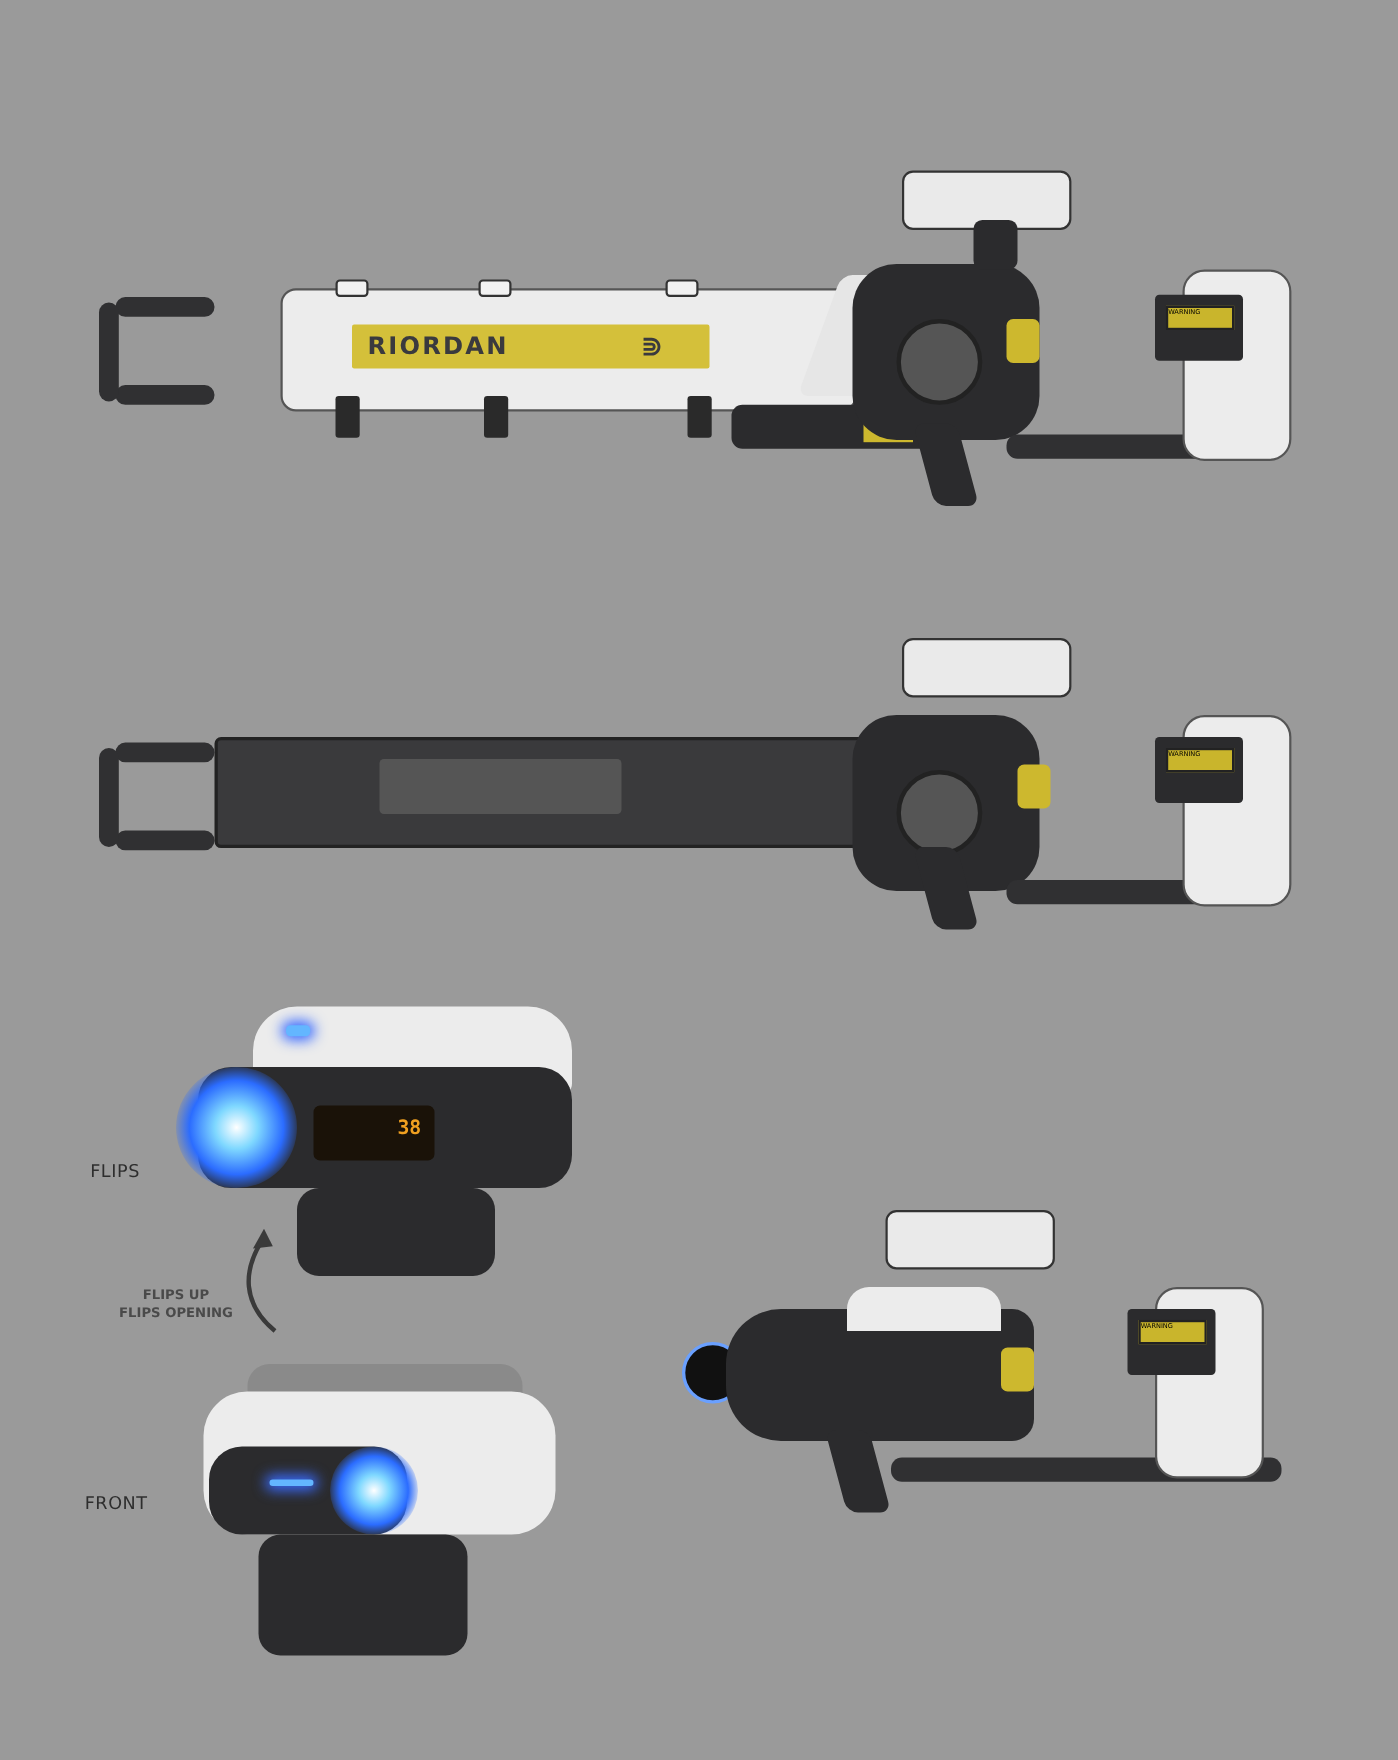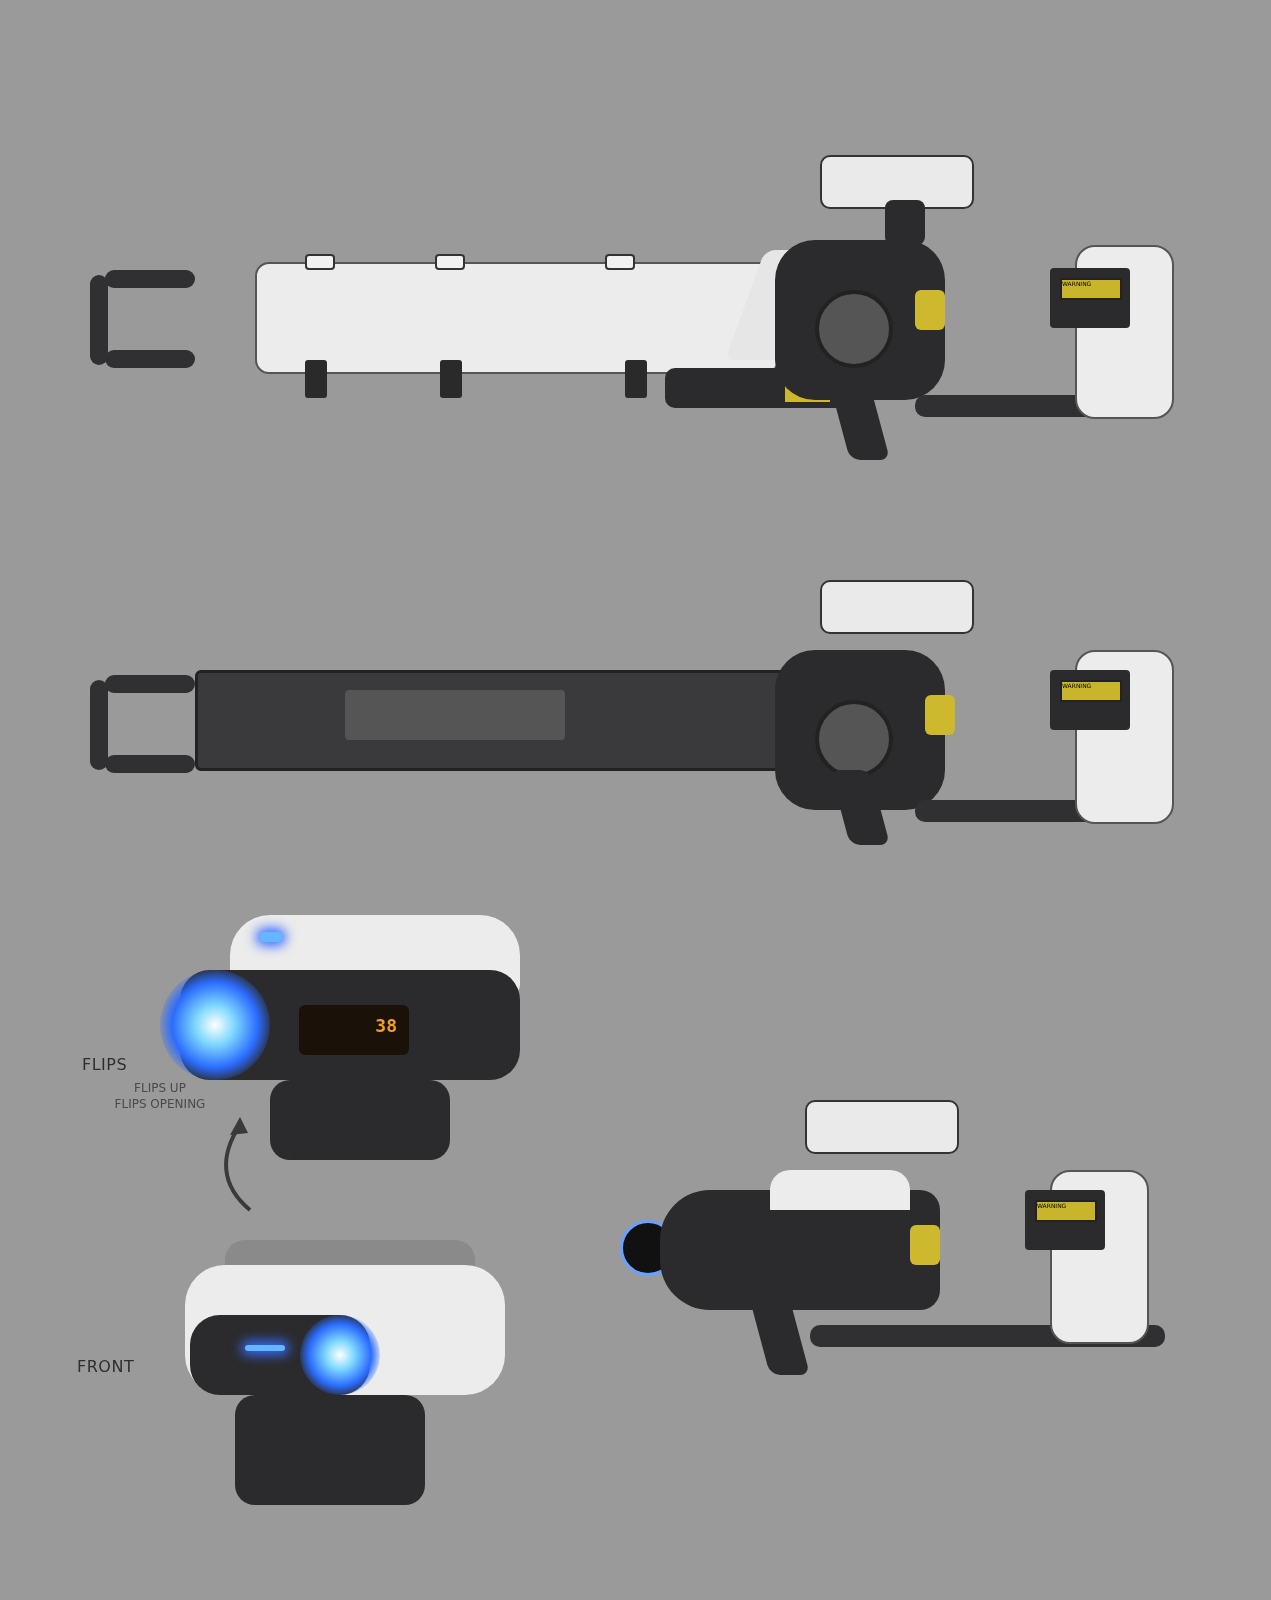--- a/index.html
+++ b/index.html
@@ -9,36 +9,40 @@
   .note{position:absolute;color:#4a4a4a;font-size:12px;text-align:center;line-height:16px;}
   .dark{background:#2b2b2d;}
   .white{background:#ececec;}
   .tube{position:absolute;background:#303032;border-radius:10px;}
   .clip{position:absolute;width:22px;height:38px;background:#2a2a2a;border-radius:3px;}
   .clip-top{position:absolute;width:26px;height:12px;background:#f2f2f2;border:2px solid #333;border-radius:4px;}
   .brand{position:absolute;background:#d4c03a;color:#3a3a3e;font-weight:bold;font-family:"DejaVu Sans",sans-serif;font-size:22px;letter-spacing:2px;display:flex;align-items:center;padding-left:14px;box-sizing:border-box;border-radius:2px;}
   .warn{position:absolute;background:#c9b52c;border:2px solid #222;}
   .scope{position:absolute;background:#eaeaea;border-radius:10px;border:2px solid #333;}
   .yellow{background:#cdb82e;}
-  .screen{position:absolute;background:#1a1208;border-radius:6px;color:#f0a020;font-family:"DejaVu Sans Mono",monospace;font-weight:bold;margin-left:14px;}
+  .screen{position:absolute;background:#1a1208;border-radius:6px;color:#f0a020;font-family:"DejaVu Sans Mono",monospace;font-weight:bold;}
   .glow{position:absolute;border-radius:50%;background:radial-gradient(circle,#ffffff 0%,#7fd8ff 25%,#2b6cff 55%,rgba(43,80,255,0) 75%);}
   .glowbar{position:absolute;border-radius:4px;background:#63b6ff;box-shadow:0 0 12px 4px #3a6bff;}
 </style>
 </head>
 <body>
 
 <div class="abs" style="left:85px;top:150px;width:1090px;height:300px;">
 
   <div class="tube" style="left:20px;top:120px;width:90px;height:18px;"></div>
   <div class="tube" style="left:20px;top:200px;width:90px;height:18px;"></div>
   <div class="tube" style="left:5px;top:125px;width:18px;height:90px;"></div>
 
   <div class="abs white" style="left:170px;top:112px;width:520px;height:108px;border-radius:14px;border:2px solid #555;"></div>
   <div class="abs" style="left:660px;top:100px;width:110px;height:110px;background:#e6e6e6;transform:skewX(-20deg);border-radius:10px;"></div>
 
+  <div class="brand" style="left:235px;top:145px;width:325px;height:40px;">
+    <span>RIORDAN</span>
+    <span style="margin-left:120px;font-size:24px;">⋑</span>
+  </div>
 
   <div class="clip-top" style="left:220px;top:104px;"></div>
   <div class="clip-top" style="left:350px;top:104px;"></div>
   <div class="clip-top" style="left:520px;top:104px;"></div>
   <div class="clip" style="left:220px;top:210px;"></div>
   <div class="clip" style="left:355px;top:210px;"></div>
   <div class="clip" style="left:540px;top:210px;"></div>
 
   <div class="abs dark" style="left:580px;top:218px;width:200px;height:40px;border-radius:10px;"></div>
   <div class="abs yellow" style="left:700px;top:224px;width:45px;height:28px;"></div>
@@ -84,21 +88,21 @@
 <div class="abs" style="left:160px;top:910px;width:370px;height:270px;">
   <div class="abs white" style="left:70px;top:5px;width:290px;height:80px;border-radius:40px 40px 10px 10px;"></div>
   <div class="glowbar" style="left:100px;top:22px;width:22px;height:10px;"></div>
   <div class="abs dark" style="left:20px;top:60px;width:340px;height:110px;border-radius:30px;"></div>
   <div class="glow" style="left:0px;top:60px;width:110px;height:110px;"></div>
   <div class="screen" style="left:125px;top:95px;width:110px;height:50px;">
     <span style="position:absolute;right:12px;top:10px;font-size:18px;">38</span>
   </div>
   <div class="abs dark" style="left:110px;top:170px;width:180px;height:80px;border-radius:20px;"></div>
 </div>
-<div class="note" style="left:100px;top:1080px;width:120px;">
+<div class="note" style="left:100px;top:1169px;width:120px;font-weight:bold;">
   <div>FLIPS UP</div>
   <div>FLIPS OPENING</div>
 </div>
 <svg class="abs" style="left:210px;top:1115px;" width="60" height="100" viewBox="0 0 60 100">
   <path d="M40 95 C10 70 10 40 30 10" stroke="#3a3a3a" stroke-width="4" fill="none"></path>
   <polygon points="30,2 20,20 38,18" fill="#3a3a3a"></polygon>
 </svg>
 
 <div class="label" style="left:77px;top:1357px;text-align:right;">FRONT</div>
 <div class="abs" style="left:185px;top:1235px;width:340px;height:300px;">

